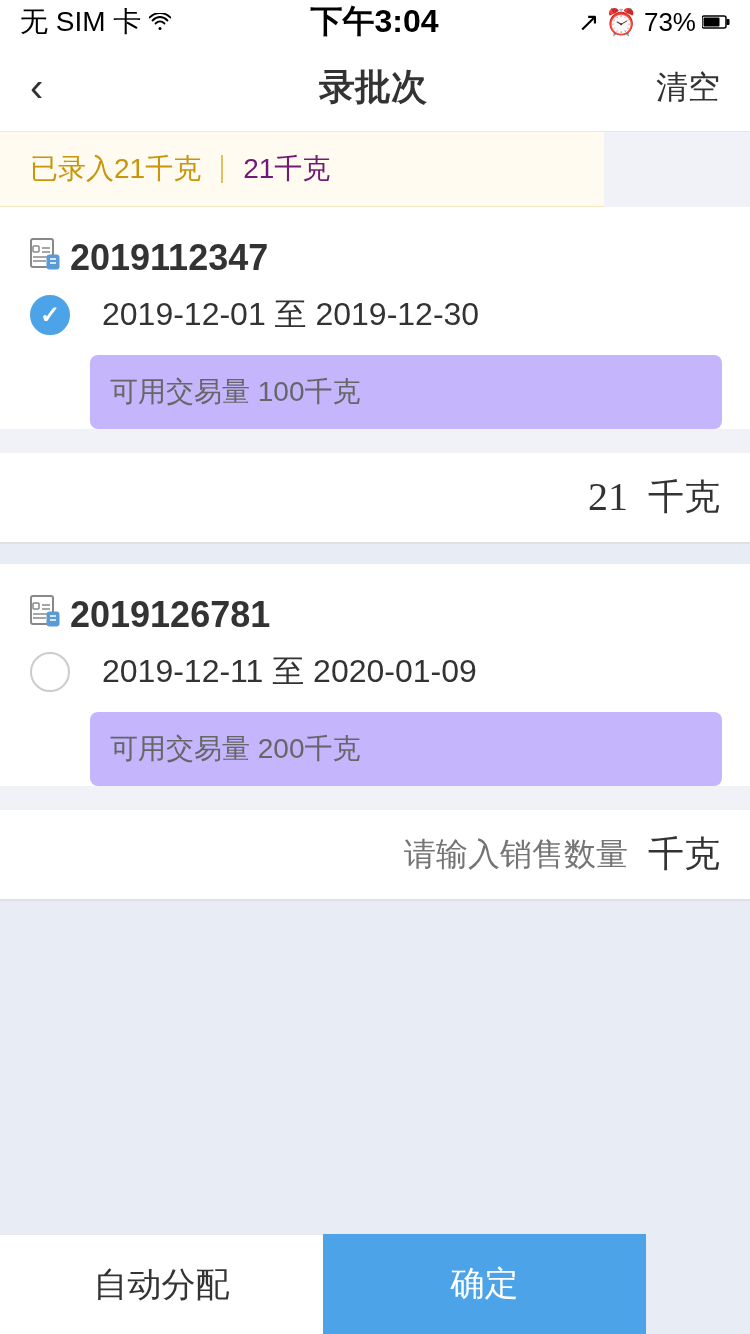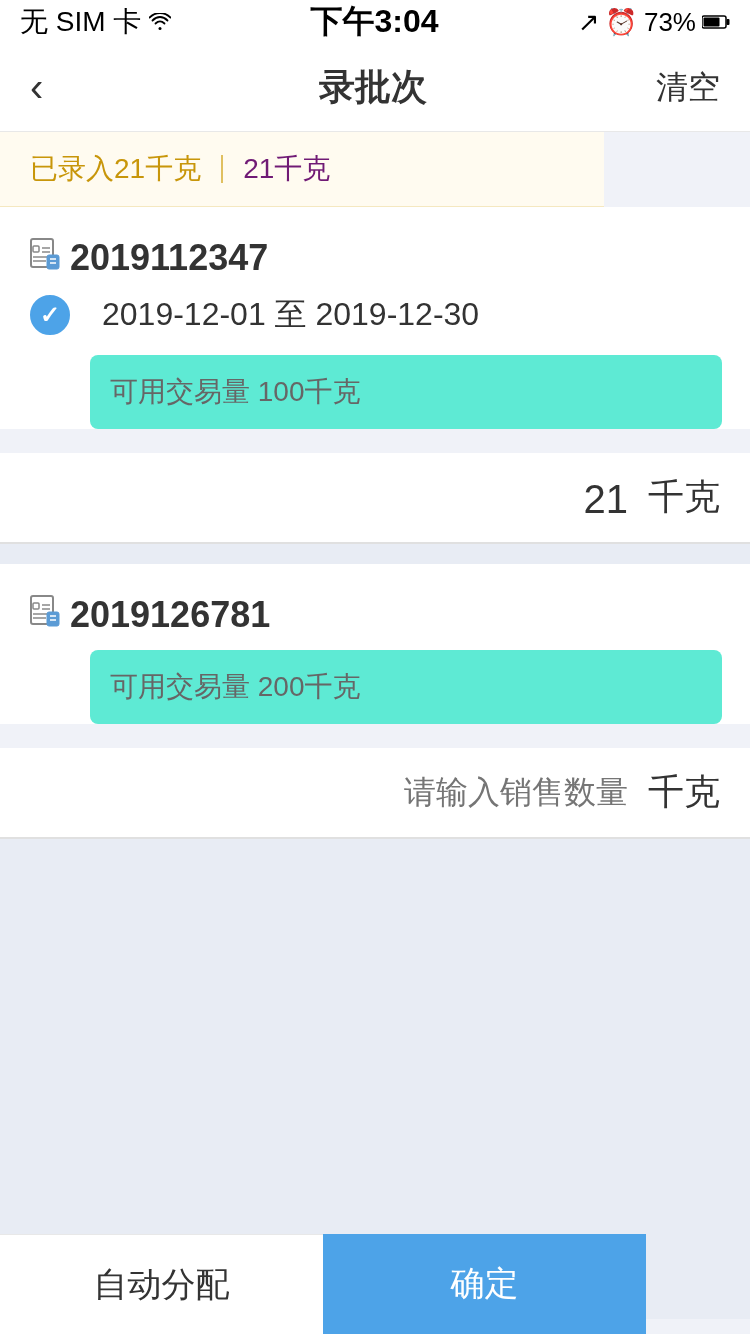--- a/index.html
+++ b/index.html
@@ -144,38 +144,39 @@
       color: #fff;
       font-size: 24px;
       font-weight: 700;
     }
     .batch-date {
       font-size: 32px;
       color: #333;
     }
 
     .avail-box {
-      background: #5eead4;
+      background: #c4b5fd;
       border-radius: 8px;
       padding: 18px 20px;
       margin-left: 60px;
       font-size: 28px;
       color: #666;
       margin-bottom: 24px;
     }
 
     
     .qty-row {
       display: flex;
-      align-items: flex-end;
+      align-items: flex-start;
       justify-content: flex-end;
       padding: 20px 30px;
       background: #fff;
       gap: 20px;
       border-bottom: 2px solid #e0e0e0;
+      font-family: Liberation Serif, serif;
     }
     .qty-value {
       font-size: 40px;
       color: #333;
       font-weight: 400;
     }
     .qty-unit {
       font-size: 36px;
       color: #333;
     }
@@ -324,20 +325,24 @@
         <line x1="12" y1="14" x2="20" y2="14" stroke="#888" stroke-width="1.5"></line>
         <line x1="3" y1="19" x2="20" y2="19" stroke="#888" stroke-width="1.5"></line>
         <line x1="3" y1="23" x2="16" y2="23" stroke="#888" stroke-width="1.5"></line>
         <rect x="17" y="17" width="12" height="14" rx="2" fill="#5b9bd5" stroke="#5b9bd5"></rect>
         <line x1="20" y1="21" x2="26" y2="21" stroke="white" stroke-width="1.5"></line>
         <line x1="20" y1="25" x2="26" y2="25" stroke="white" stroke-width="1.5"></line>
       </svg>
     </span>
     <span class="batch-id">2019126781</span>
   </div>
+  <div class="batch-date-row">
+    <div class="radio-circle"></div>
+    <span class="batch-date">2019-12-11 至 2020-01-09</span>
+  </div>
   <div class="avail-box">可用交易量 200千克</div>
 </div>
 
 <div class="input-row">
   <input type="text" class="qty-input" placeholder="请输入销售数量" style="">
   <span class="unit-label">千克</span>
 </div>
 
 <div class="empty-area" style="height: 480px; background: #e8ecf4;"></div>
 

